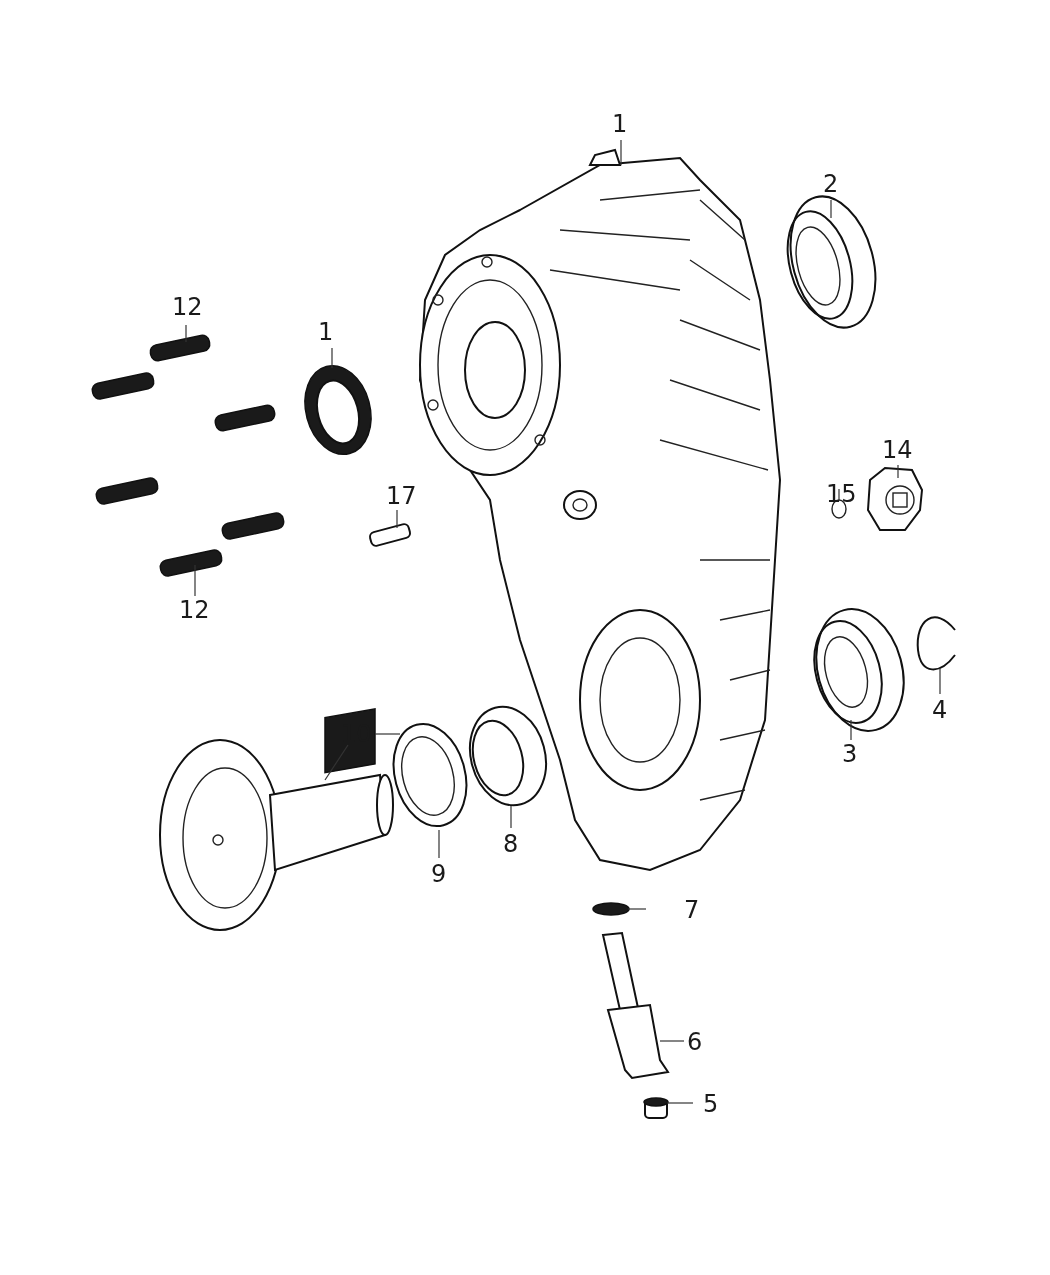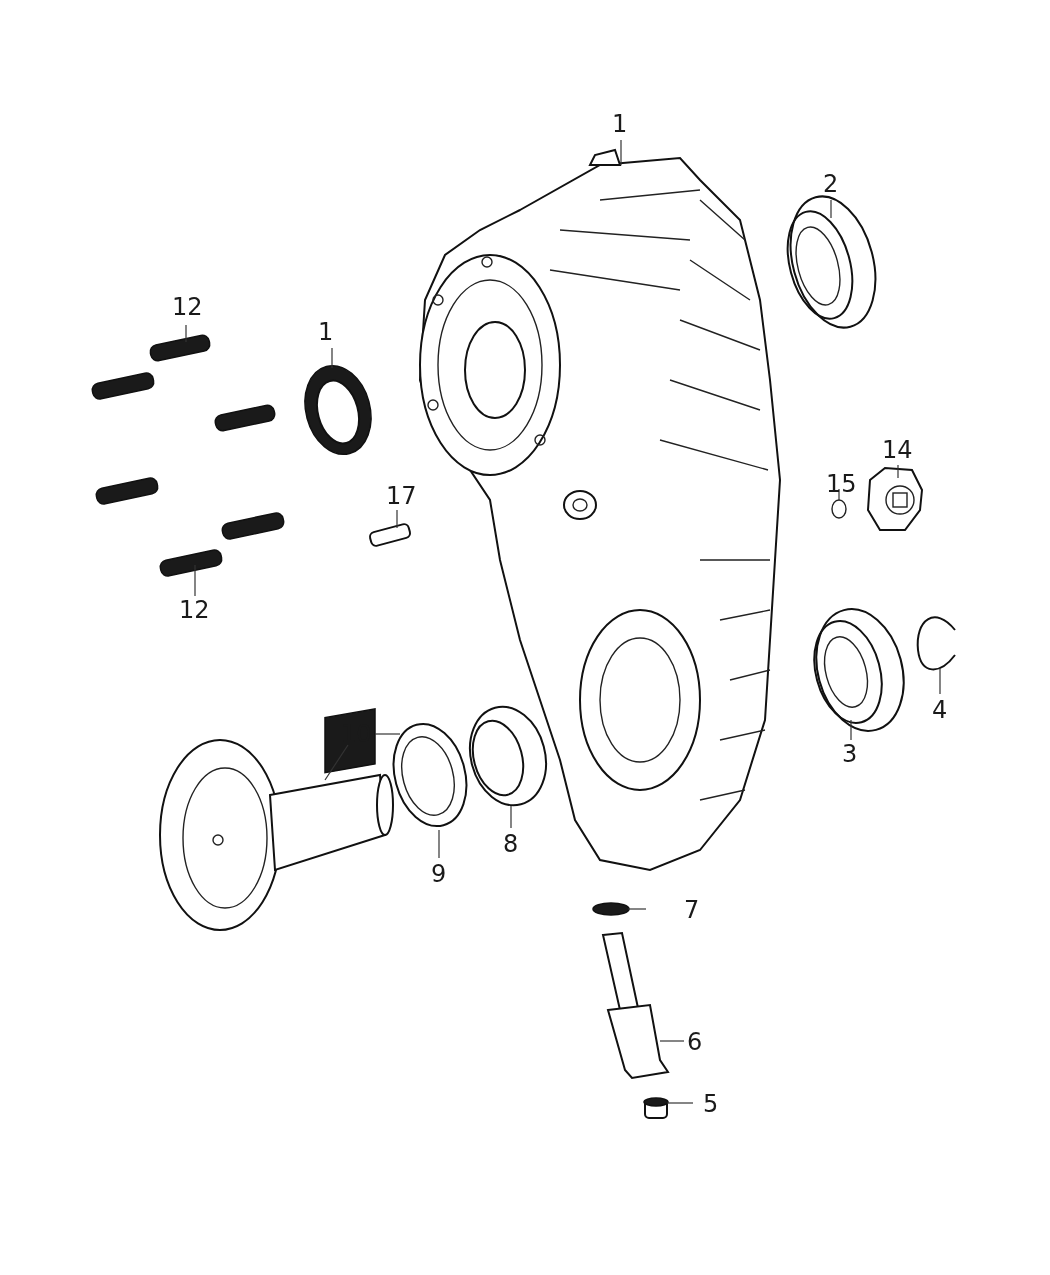--- a/index.html
+++ b/index.html
@@ -141,14 +141,14 @@
   <div class="callout" style="left:687px;top:1030px;">6</div>
   <div class="callout" style="left:684px;top:898px;">7</div>
   <div class="callout" style="left:503px;top:832px;">8</div>
   <div class="callout" style="left:431px;top:862px;">9</div>
   <div class="callout" style="left:341px;top:722px;">10</div>
   <div class="callout" style="left:386px;top:484px;">17</div>
   <div class="callout" style="left:172px;top:295px;">12</div>
   <div class="callout" style="left:179px;top:598px;">12</div>
   <div class="callout" style="left:318px;top:320px;">1</div>
   <div class="callout" style="left:882px;top:438px;">14</div>
-  <div class="callout" style="left:826px;top:472px;text-align:right;">15</div>
+  <div class="callout" style="left:826px;top:482px;text-align:right;">15</div>
 </div>
 
 </body></html>

